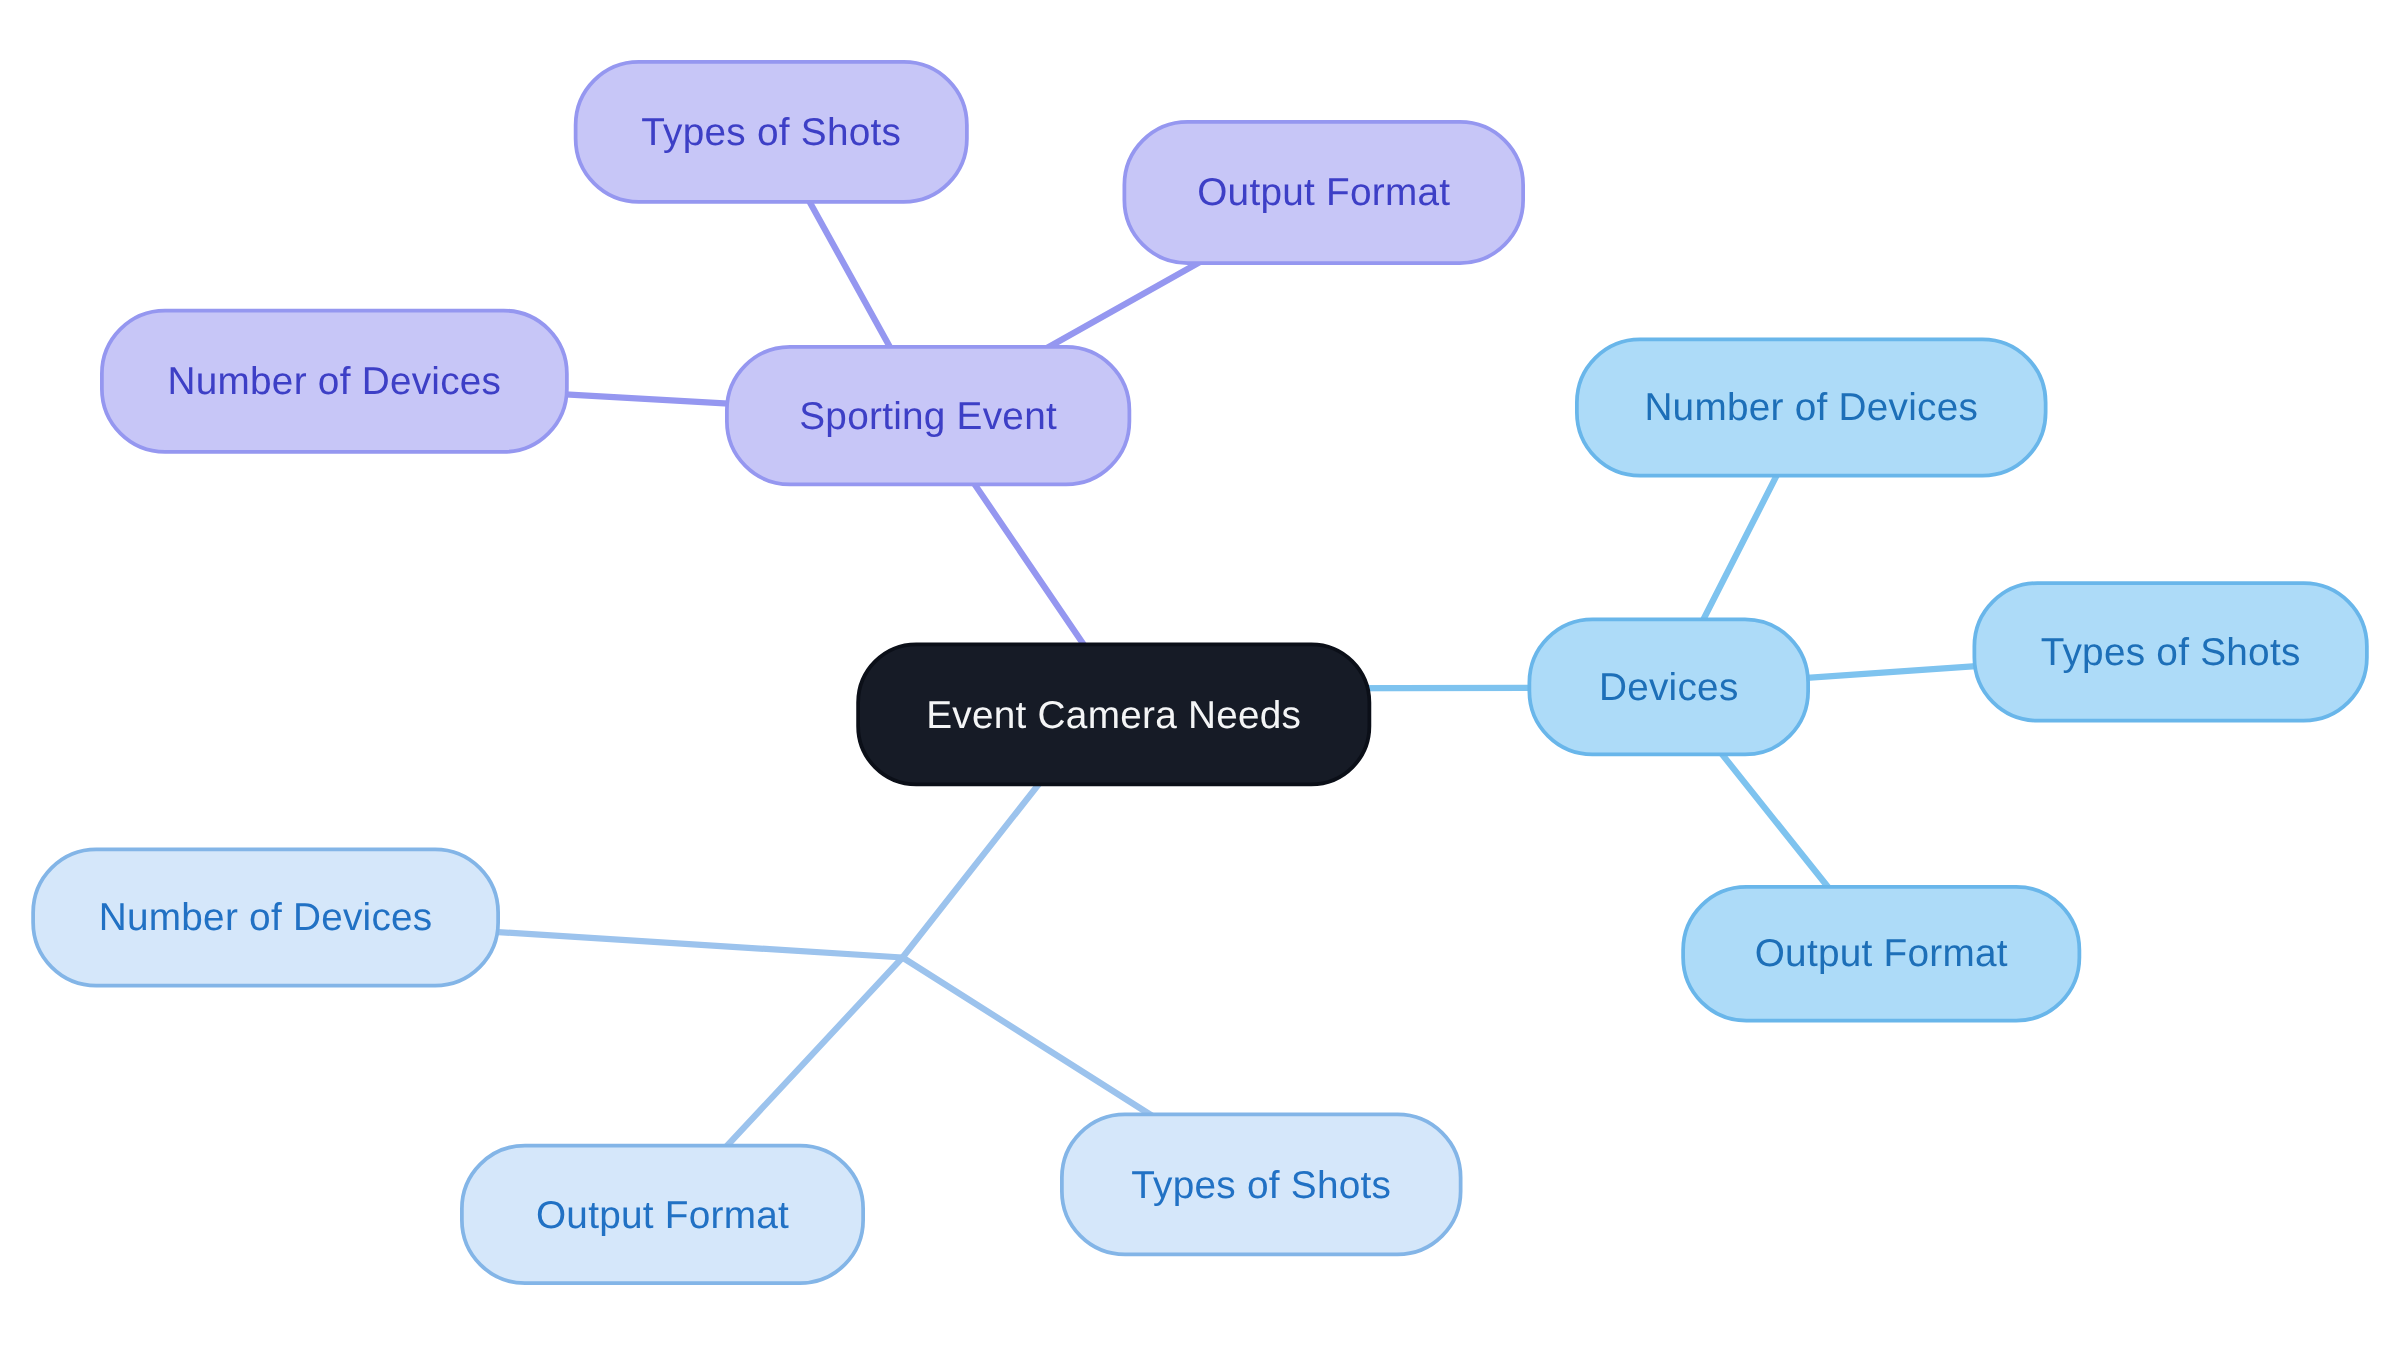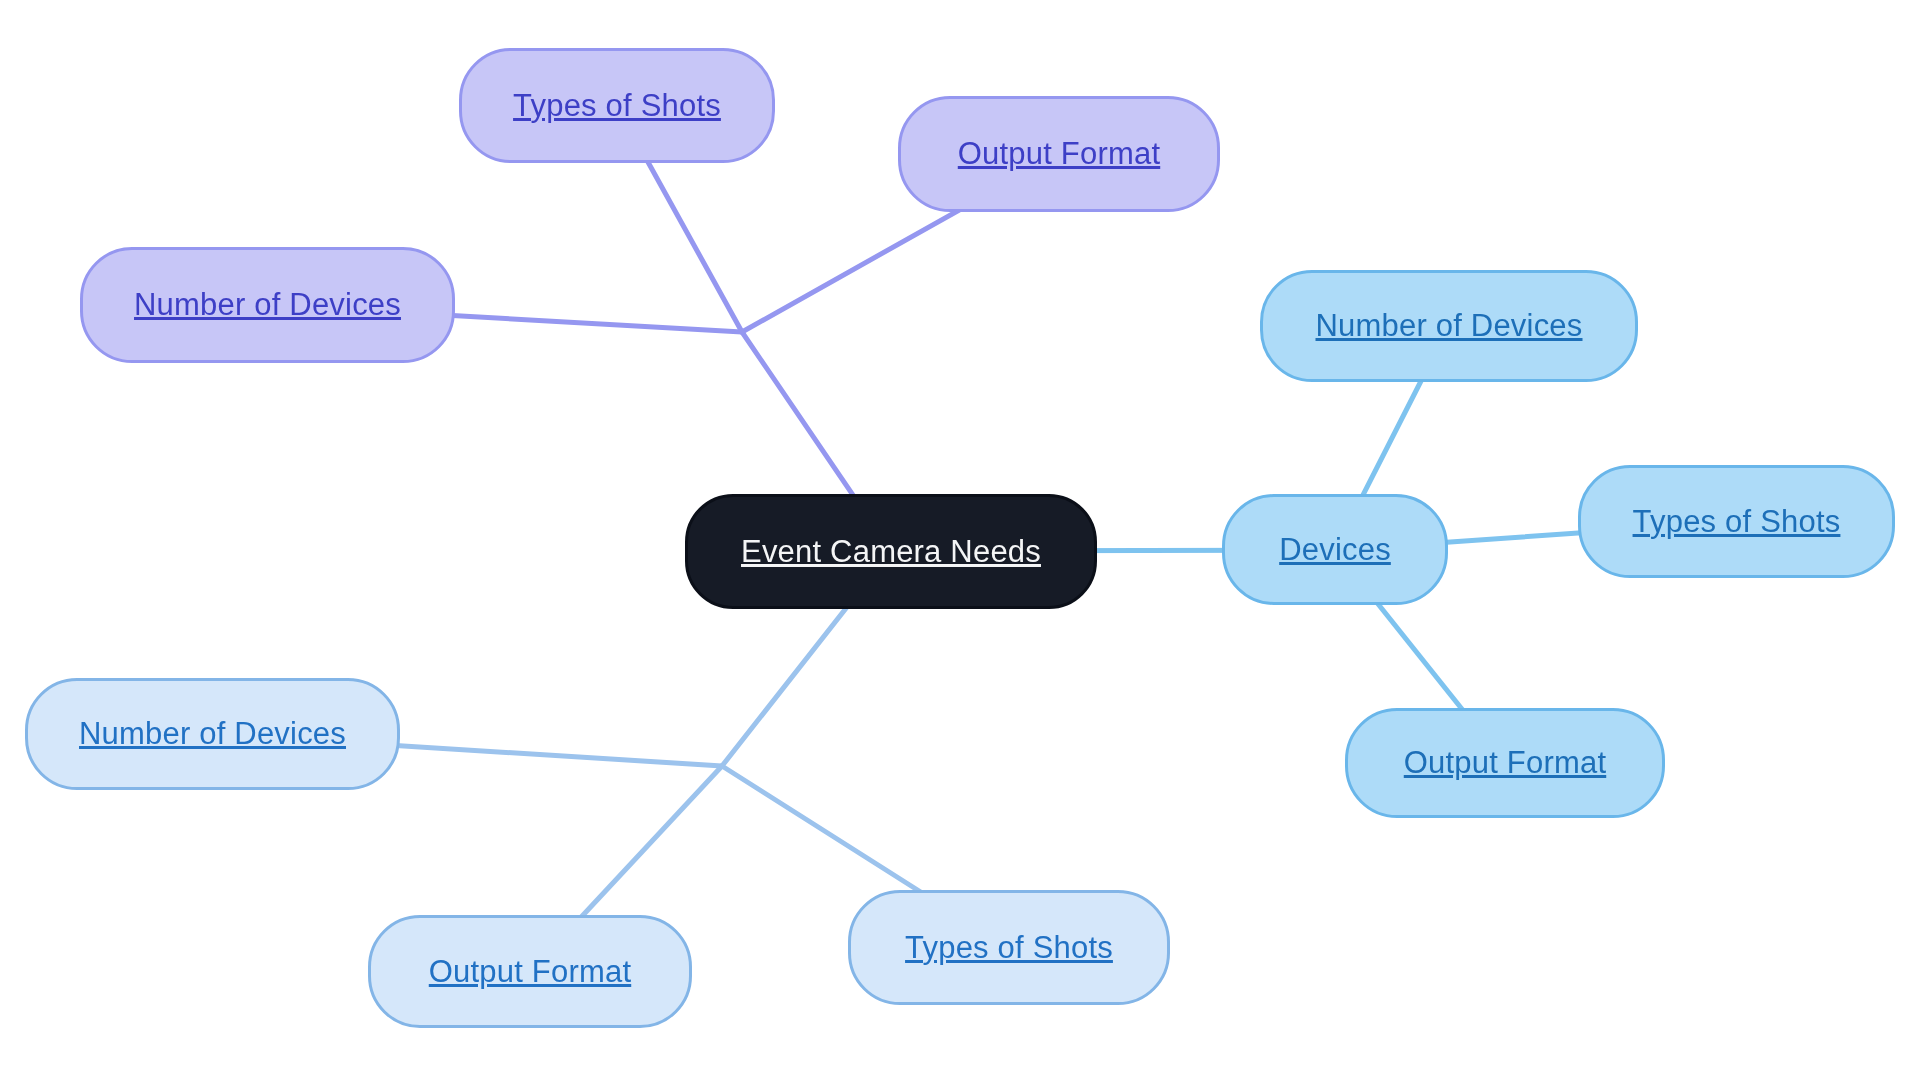--- a/index.html
+++ b/index.html
@@ -30,28 +30,28 @@
     position: absolute;
     display: flex;
     align-items: center;
     justify-content: center;
     box-sizing: border-box;
     border-radius: 52px;
     font-size: 31px;
     letter-spacing: 0.2px;
     white-space: nowrap;
     cursor: pointer;
-    text-decoration: underline;
   }
   .node-center {
     background: var(--center_fill);
     color: var(--center_text);
     border: 3px solid var(--center_border);
     border-radius: 48px;
     z-index: 3;
+    margin-top: 20px;
   }
   .node-purple {
     background: var(--purple_fill);
     color: var(--purple_text);
     border: 3px solid var(--purple_border);
     z-index: 2;
   }
   .node-blue {
     background: var(--blue_fill);
     color: var(--blue_text);
@@ -86,20 +86,23 @@
     <line class="edge edge-light" x1="891" y1="551" x2="722" y2="766"></line>
     <line class="edge edge-light" x1="722" y1="766" x2="213" y2="734"></line>
     <line class="edge edge-light" x1="722" y1="766" x2="530" y2="972"></line>
     <line class="edge edge-light" x1="722" y1="766" x2="1009" y2="948"></line>
   </svg>
 
   <div class="node node-center" style="left:685px; top:494px; width:412px; height:115px;">
     <span class="node-label">Event Camera Needs</span>
   </div>
 
+  <div class="node node-purple" style="left:580px; top:276px; width:325px; height:113px;">
+    <span class="node-label">Sporting Event</span>
+  </div>
   <div class="node node-purple" style="left:459px; top:48px; width:316px; height:115px;">
     <span class="node-label">Types of Shots</span>
   </div>
   <div class="node node-purple" style="left:898px; top:96px; width:322px; height:116px;">
     <span class="node-label">Output Format</span>
   </div>
   <div class="node node-purple" style="left:80px; top:247px; width:375px; height:116px;">
     <span class="node-label">Number of Devices</span>
   </div>
 

